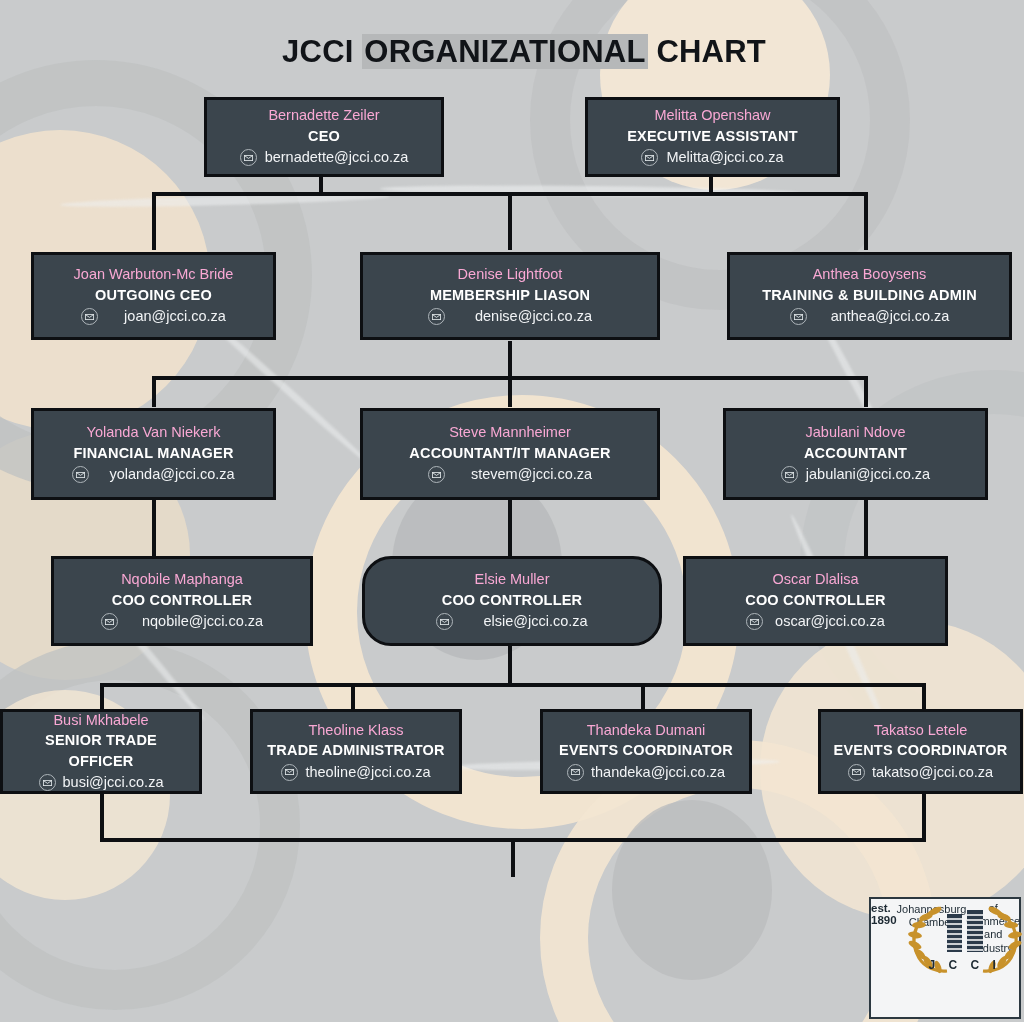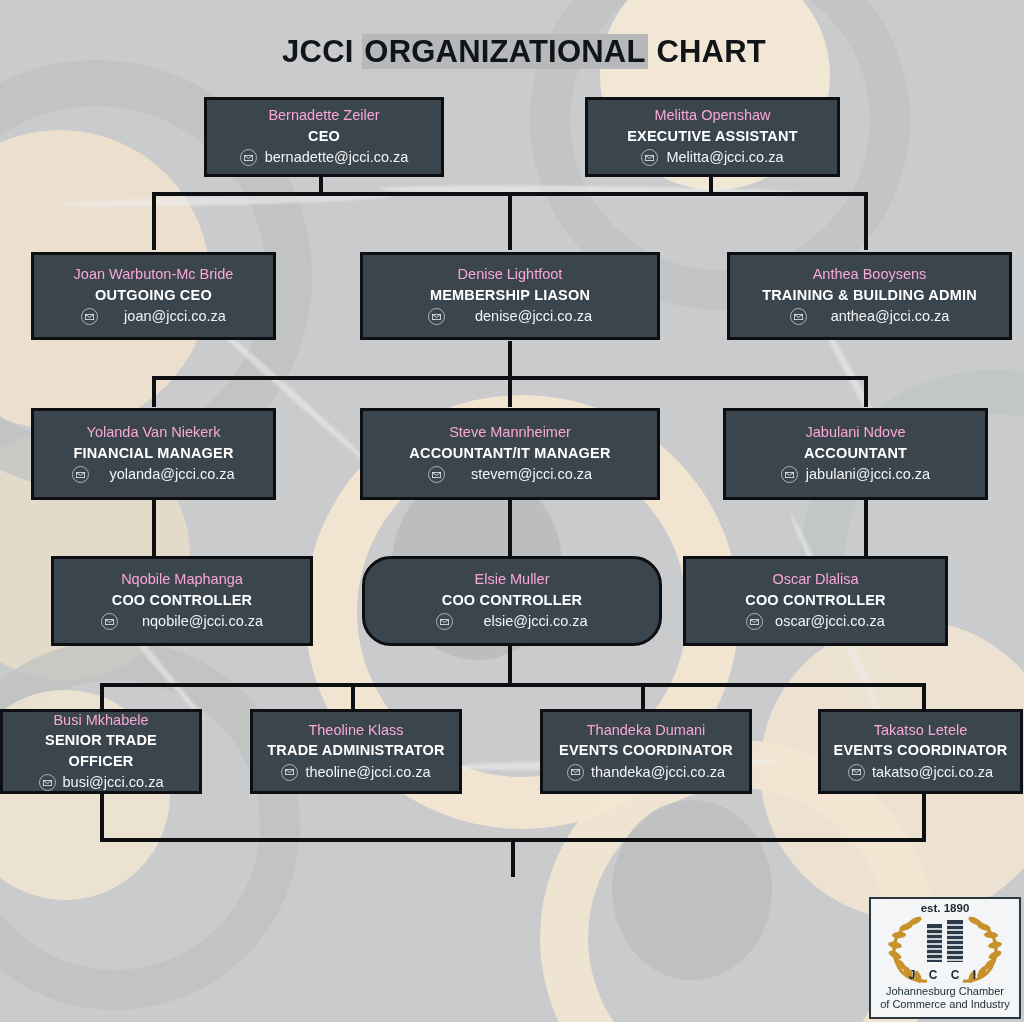--- a/index.html
+++ b/index.html
@@ -65,21 +65,21 @@
   .node.center-only{justify-content:center;}
   .node .sw-t{font-size:15px;font-weight:bold;color:#fff;}
   .node .sw-n{font-size:15px;color:#eef1f3;margin-top:3px;}
 
   
   #logo{
     position:absolute;z-index:7;
     left:869px;top:897px;width:152px;height:122px;
     background:#f4f5f6;border:2px solid #2c3840;
     box-sizing:border-box;
-    display:flex;flex-direction:column;align-items:center;
+    display:flex;flex-direction:row;align-items:flex-start;
     padding-top:3px;
   }
   #logo .est{
     font-size:11.5px;font-weight:bold;color:#1d2a33;
     margin-bottom:-2px;position:relative;z-index:3;
   }
   #logo .crest{position:relative;width:136px;height:72px;}
   #logo .crest svg{position:absolute;left:0;top:0;}
   #logo .jcci{
     position:absolute;left:0;bottom:2px;width:136px;text-align:center;

